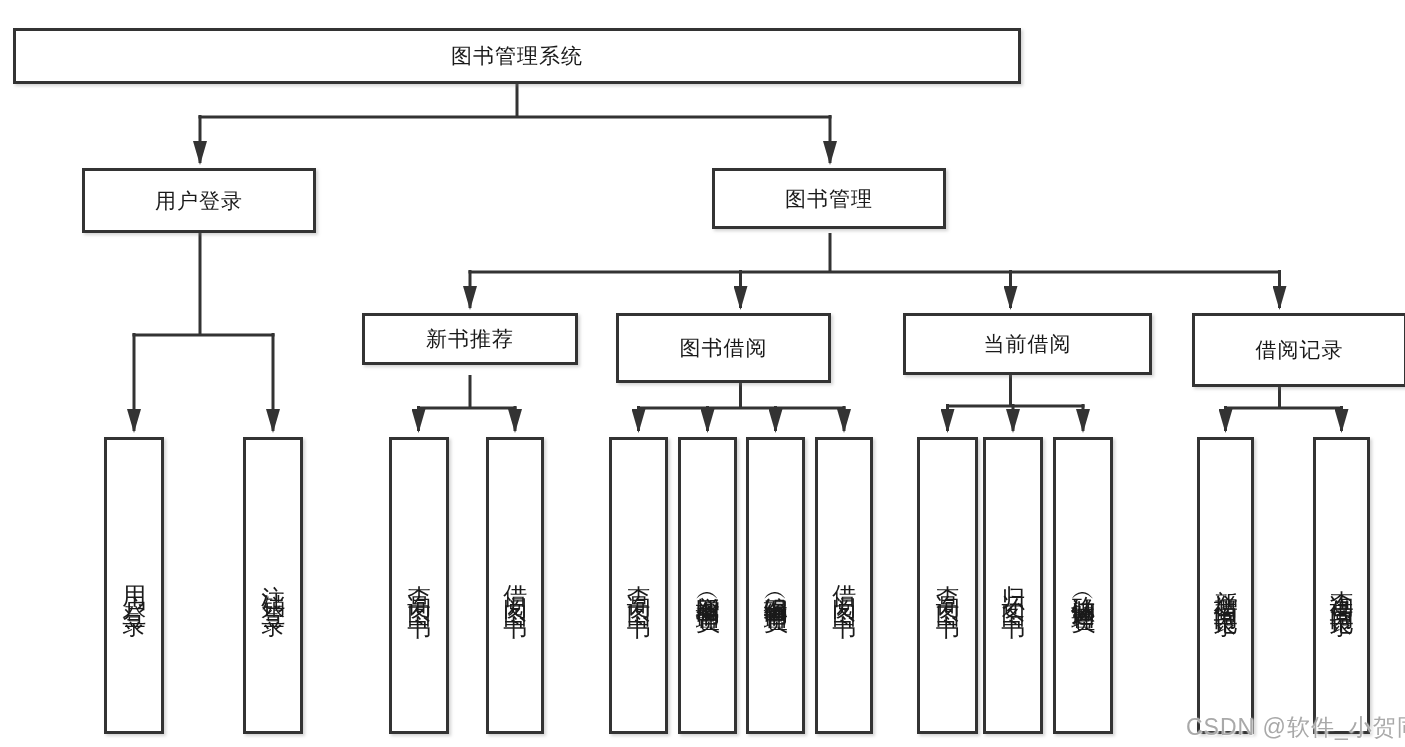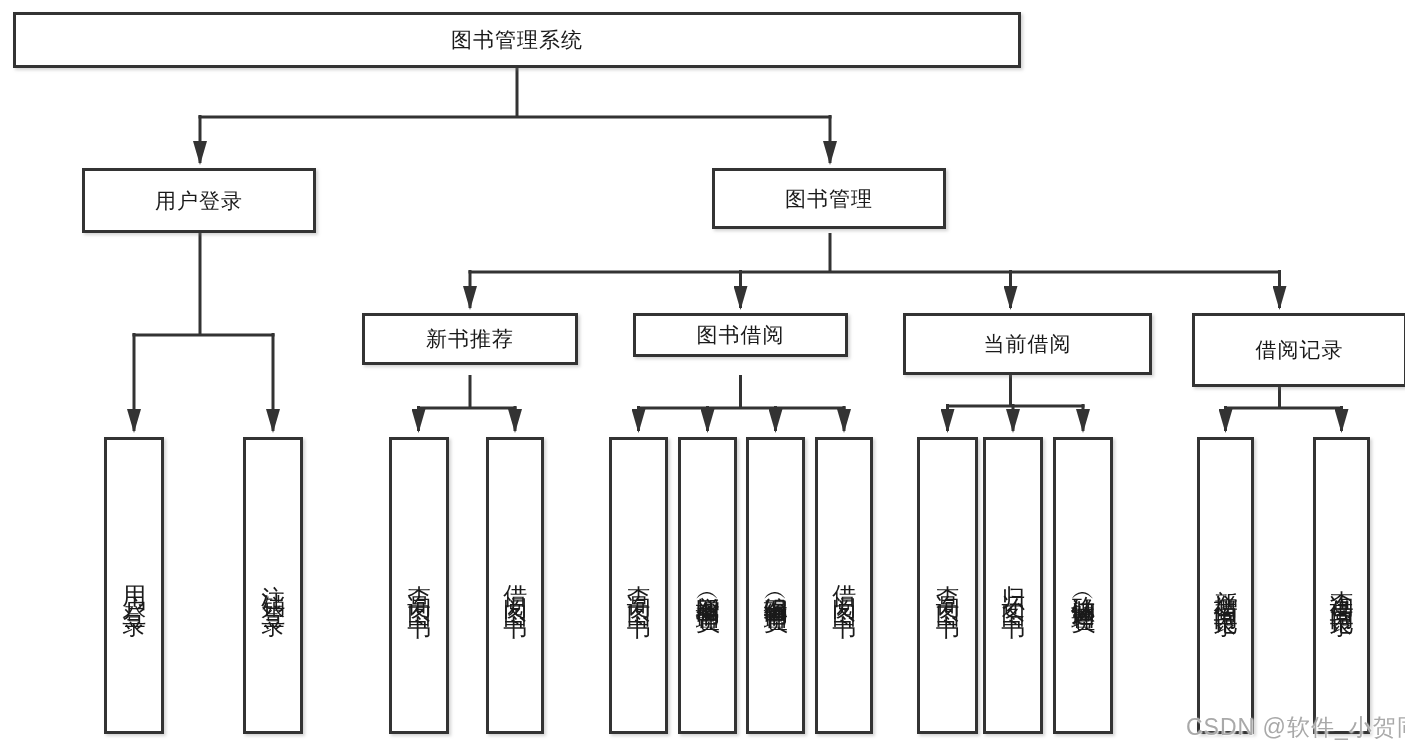--- a/index.html
+++ b/index.html
@@ -102,35 +102,35 @@
       <path d="M1013 404 L1013 431" marker-end="url(#arrow)"></path>
       <path d="M1083 404 L1083 431" marker-end="url(#arrow)"></path>
 
       <path d="M1279.5 375 L1279.5 408"></path>
       <path d="M1224 408 L1343 408"></path>
       <path d="M1225.5 406 L1225.5 431" marker-end="url(#arrow)"></path>
       <path d="M1341.5 406 L1341.5 431" marker-end="url(#arrow)"></path>
     </g>
   </svg>
 
-  <div class="node" style="left:13px; top:12px; width:1008px; height:56px;">
+  <div class="node" style="left:13px; top:28px; width:1008px; height:56px;">
     <span class="h-label">图书管理系统</span>
   </div>
 
   <div class="node" style="left:82px; top:168px; width:234px; height:65px;">
     <span class="h-label">用户登录</span>
   </div>
   <div class="node" style="left:712px; top:168px; width:234px; height:61px;">
     <span class="h-label">图书管理</span>
   </div>
 
   <div class="node" style="left:362px; top:313px; width:216px; height:52px;">
     <span class="h-label">新书推荐</span>
   </div>
-  <div class="node" style="left:633px; top:313px; width:215px; height:44px;">
+  <div class="node" style="left:616px; top:313px; width:215px; height:70px;">
     <span class="h-label">图书借阅</span>
   </div>
   <div class="node" style="left:903px; top:313px; width:249px; height:62px;">
     <span class="h-label">当前借阅</span>
   </div>
   <div class="node" style="left:1192px; top:313px; width:215px; height:74px;">
     <span class="h-label">借阅记录</span>
   </div>
 
   <div class="node v-node" style="left:104px; width:60px;">

